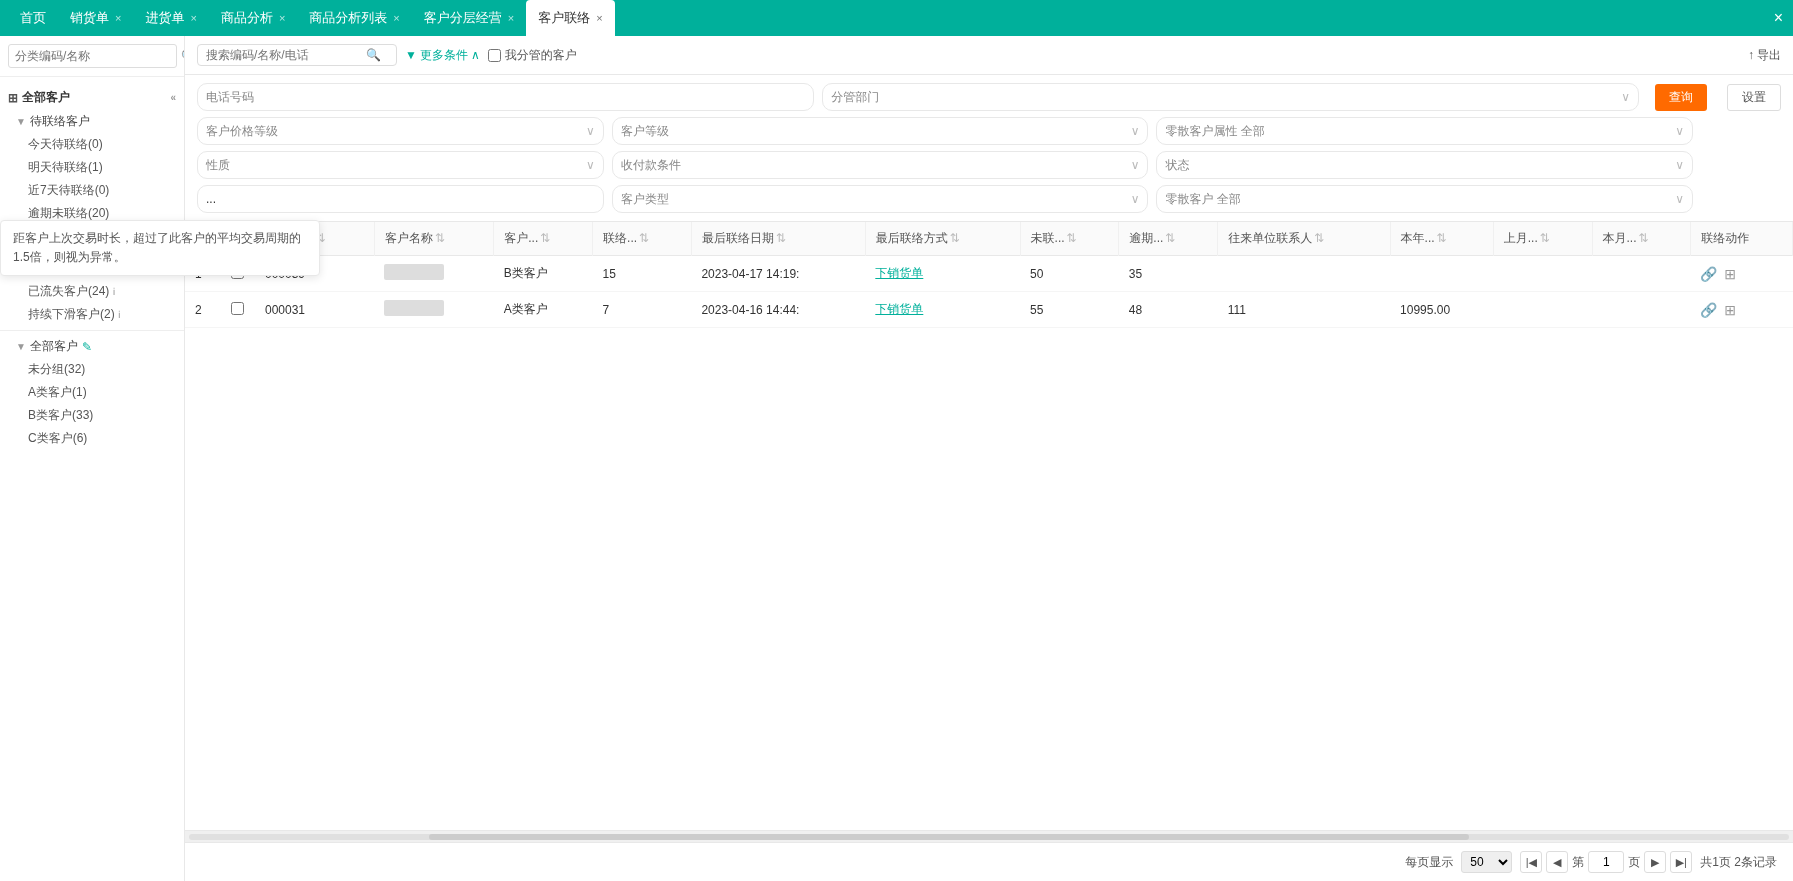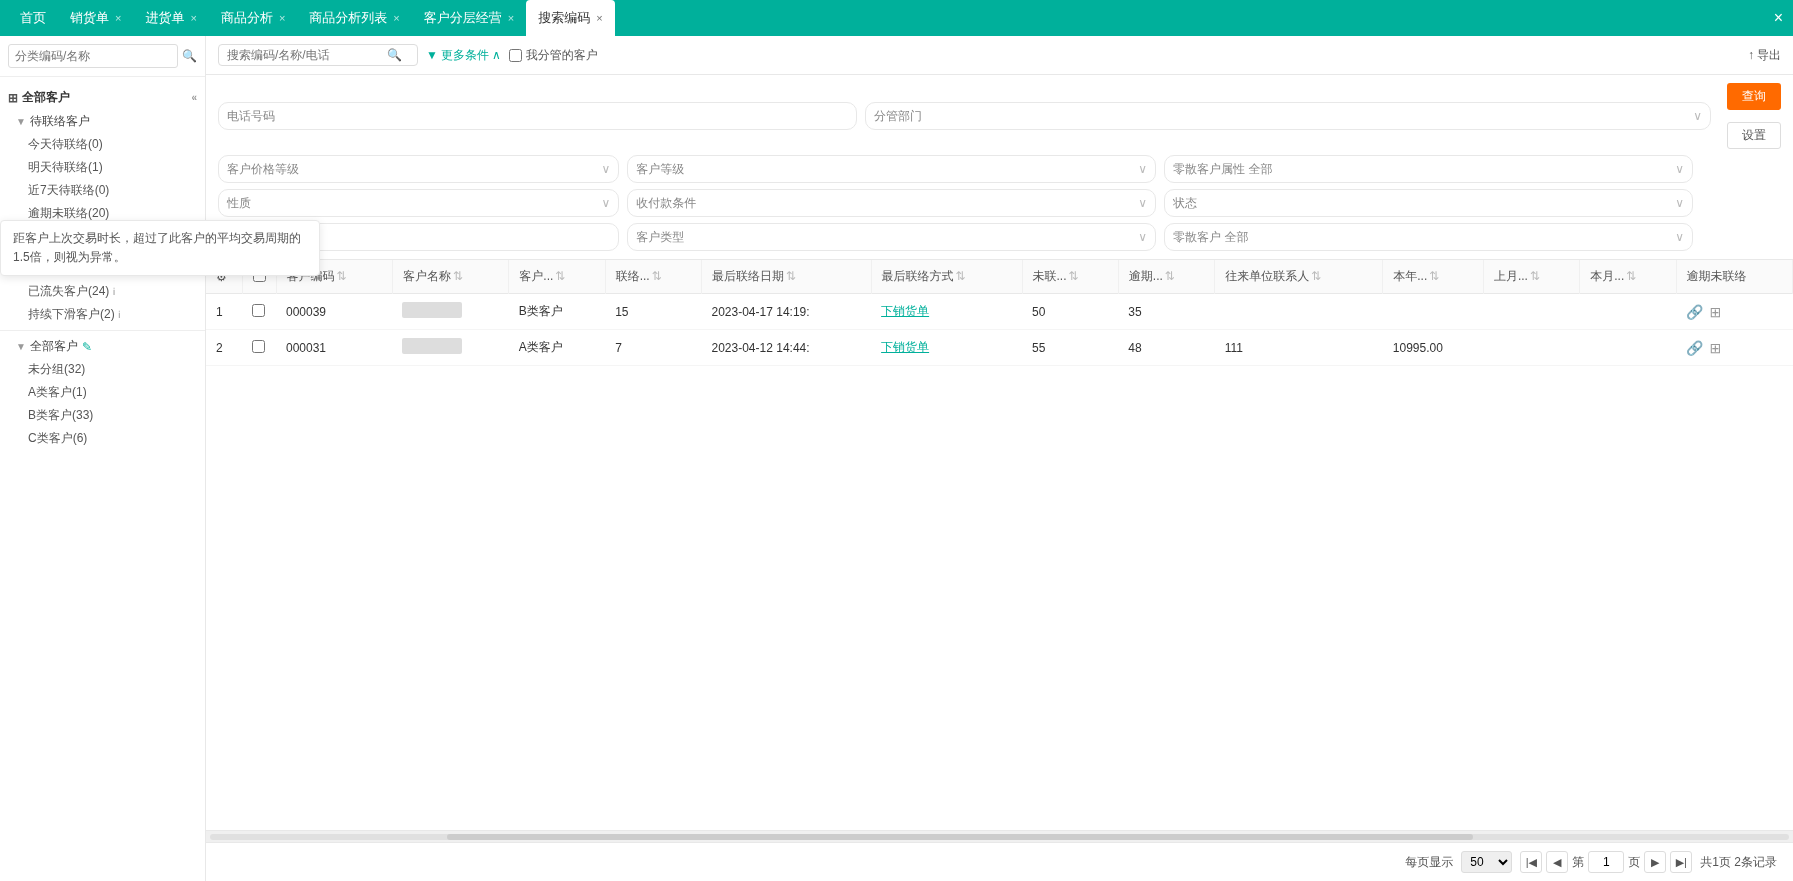--- a/index.html
+++ b/index.html
@@ -29,21 +29,21 @@
       color: #fff; font-size: 16px; cursor: pointer;
     }
 
     
     .main-layout {
       display: flex; height: calc(100vh - 36px);
     }
 
     
     .sidebar {
-      width: 206px; background: #fff; border-right: 1px solid #e8e8e8;
+      width: 185px; background: #fff; border-right: 1px solid #e8e8e8;
       display: flex; flex-direction: column;
       flex-shrink: 0; overflow: hidden;
     }
     .sidebar-search {
       display: flex; align-items: center; padding: 8px;
       border-bottom: 1px solid #eee;
     }
     .sidebar-search input {
       flex: 1; border: 1px solid #ddd; border-radius: 3px;
       padding: 4px 6px; font-size: 12px; outline: none;
@@ -125,21 +125,21 @@
       display: flex; align-items: center; flex: 1;
       border: 1px solid #e8e8e8; border-radius: 10px;
       padding: 4px 8px; min-height: 28px; background: #fff;
     }
     .filter-field label {
       color: #888; white-space: nowrap; margin-right: 8px; font-size: 12px;
     }
     .filter-field .field-value { flex: 1; font-size: 12px; color: #333; }
     .filter-field .arrow-down { color: #bbb; margin-left: auto; }
     .action-btns {
-      display: flex; flex-direction: column; gap: 12px; margin-left: 8px;
+      display: flex; gap: 20px; margin-left: 8px;
     }
     .btn-query {
       background: #ff6a00; color: #fff; border: none;
       padding: 5px 14px; border-radius: 3px; cursor: pointer;
       font-size: 12px;
     }
     .btn-settings {
       background: #fff; color: #555; border: 1px solid #ddd;
       padding: 4px 14px; border-radius: 3px; cursor: pointer;
       font-size: 12px;
@@ -249,21 +249,21 @@
   </div>
   <div class="nav-item">
     <span>商品分析列表</span>
     <span class="close-x">×</span>
   </div>
   <div class="nav-item">
     <span>客户分层经营</span>
     <span class="close-x">×</span>
   </div>
   <div class="nav-item active">
-    <span>搜索编码</span>
+    <span>客户联络</span>
     <span class="close-x">×</span>
   </div>
   <span class="close-all">×</span>
 </div>
 
 <div class="main-layout">
 
   <div class="sidebar">
     <div class="sidebar-search">
       <input type="text" placeholder="分类编码/名称" style="">
@@ -450,21 +450,21 @@
             </th>
             <th>
               本年...<span class="sort-icon">⇅</span>
             </th>
             <th>
               上月...<span class="sort-icon">⇅</span>
             </th>
             <th>
               本月...<span class="sort-icon">⇅</span>
             </th>
-            <th>逾期未联络</th>
+            <th>联络动作</th>
           </tr>
         </thead>
         <tbody id="table-body">
         <tr>
       <td>1</td>
       <td><input type="checkbox" style=""></td>
       <td>000039</td>
       <td><span style="display:inline-block;width:60px;height:16px;background:#ddd;border-radius:2px;"></span></td>
       <td>B类客户</td>
       <td>15</td>
@@ -483,21 +483,21 @@
         </div>
       </td>
     </tr>
             <tr>
       <td>2</td>
       <td><input type="checkbox" style=""></td>
       <td>000031</td>
       <td><span style="display:inline-block;width:60px;height:16px;background:#ddd;border-radius:2px;"></span></td>
       <td>A类客户</td>
       <td>7</td>
-      <td>2023-04-12 14:44:</td>
+      <td>2023-04-16 14:44:</td>
       <td><span class="link-text">下销货单</span></td>
       <td>55</td>
       <td>48</td>
       <td>111</td>
       <td>10995.00</td>
       <td></td>
       <td></td>
       <td>
         <div class="row-actions">
           <span class="action-icon">🔗</span>

